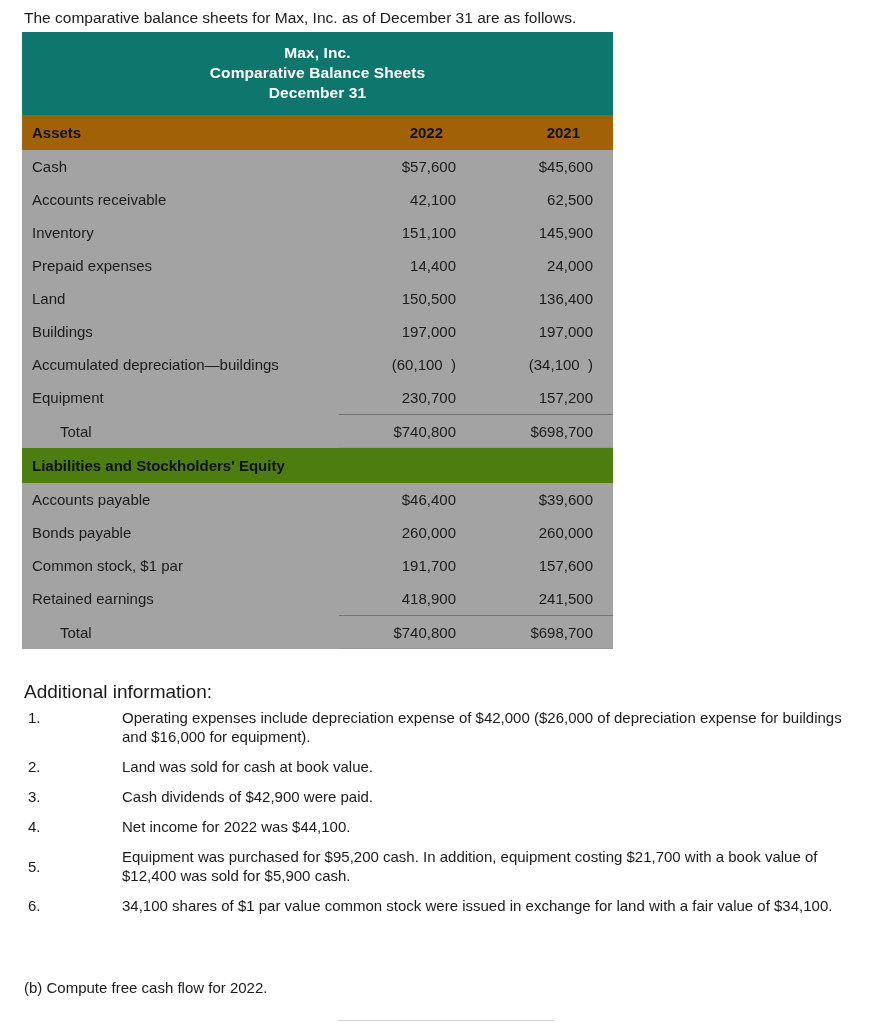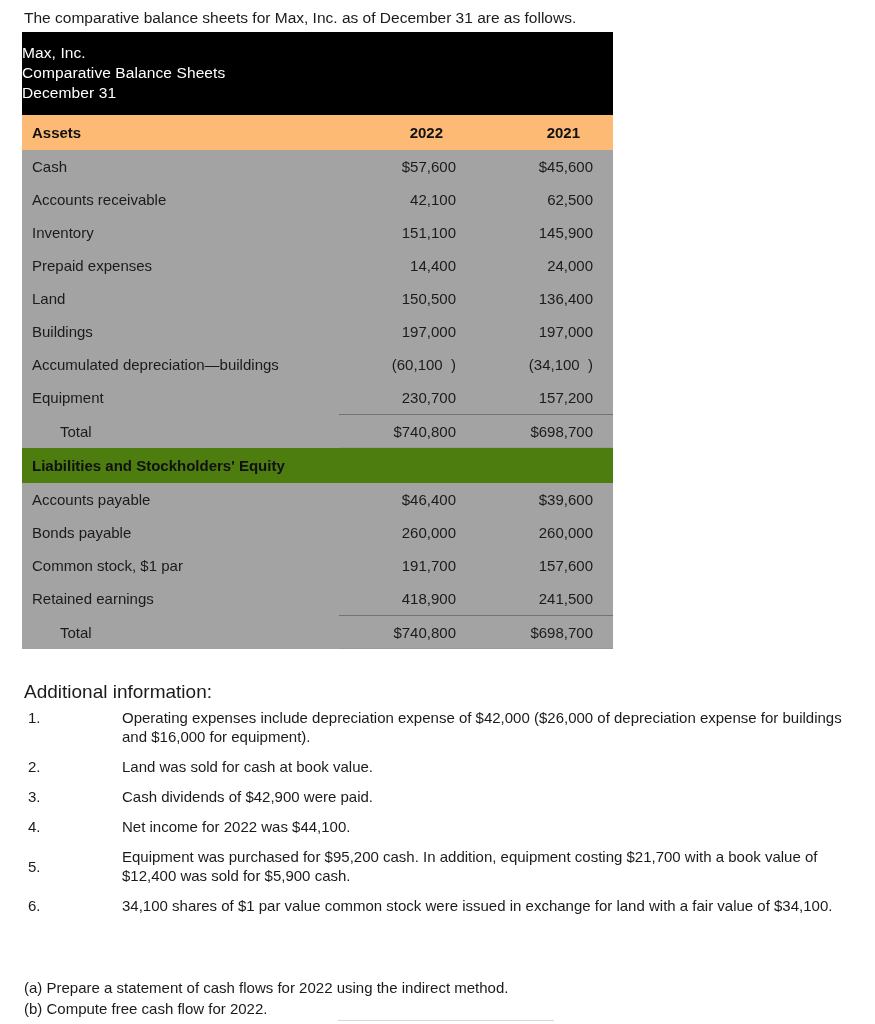--- a/index.html
+++ b/index.html
@@ -40,33 +40,33 @@
     width: 591px;
     border-collapse: collapse;
     table-layout: fixed;
     font-size: 15px;
   }
   .sheet col.c-label { width: 317px; }
   .sheet col.c-2022  { width: 137px; }
   .sheet col.c-2021  { width: 137px; }
 
   .title-band td {
-    background: #000000;
+    background: #0f766e;
     color: #ffffff;
-    text-align: left;
-    font-weight: normal;
+    text-align: center;
+    font-weight: bold;
     font-size: 15.5px;
     line-height: 20px;
     padding: 11px 0 12px 0;
     letter-spacing: .1px;
   }
   .title-band .tline { display: block; }
 
   .head-band td {
-    background: #fdba74;
+    background: #a16207;
     font-weight: bold;
     font-size: 15px;
     padding: 9px 0 9px 0;
     color: #111;
   }
   .head-band td.lbl { padding-left: 10px; }
   .head-band td.num { text-align: right; padding-right: 33px; }
 
   .section-band td {
     background: #4d7c0f;
@@ -276,19 +276,18 @@
       <div class="addl-num">5.</div>
       <div class="addl-text">Equipment was purchased for $95,200 cash. In addition, equipment costing $21,700 with a book value of $12,400 was sold for $5,900 cash.</div>
     </div>
     <div class="addl-item centered">
       <div class="addl-num">6.</div>
       <div class="addl-text">34,100 shares of $1 par value common stock were issued in exchange for land with a fair value of $34,100.</div>
     </div>
   </div>
 
   <div class="questions">
-    <span class="q-line">(a) Prepare a statement of cash flows for 2022 using the indirect method.</span>
     <span class="q-line">(b) Compute free cash flow for 2022.</span>
   </div>
 
   <div class="bottom-rule"></div>
 
 </div>
 
 </body></html>

